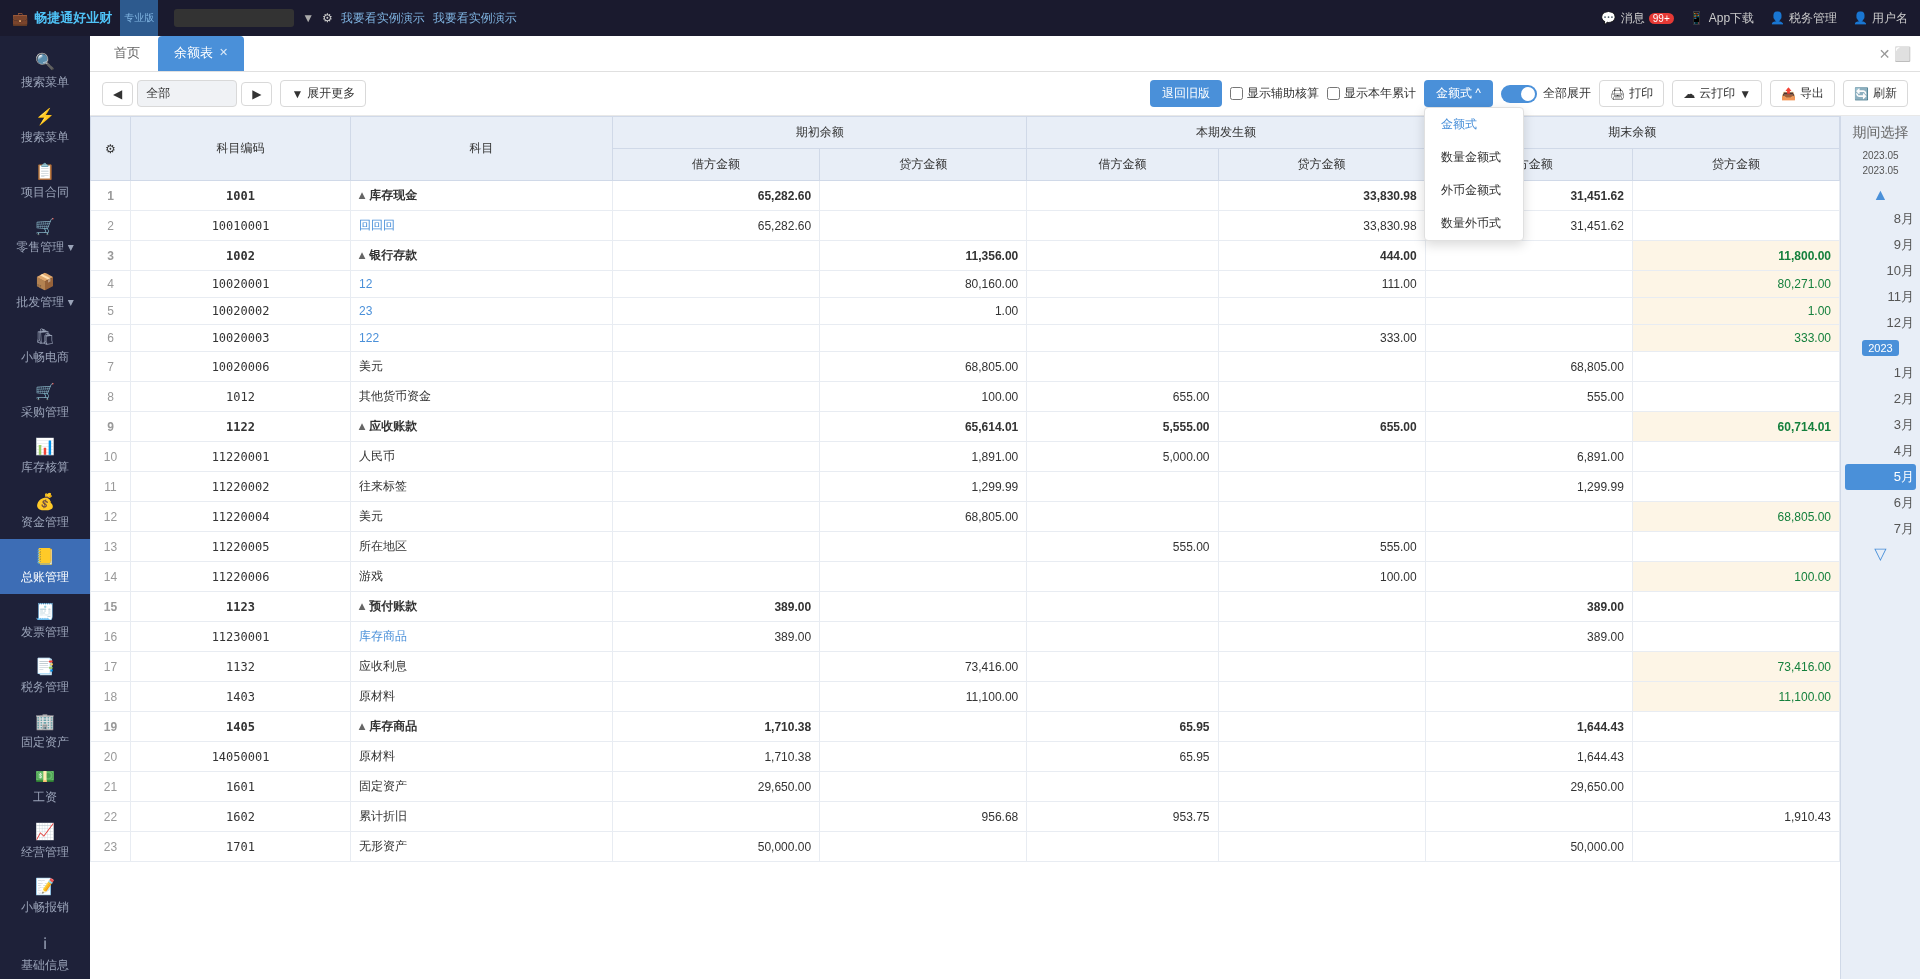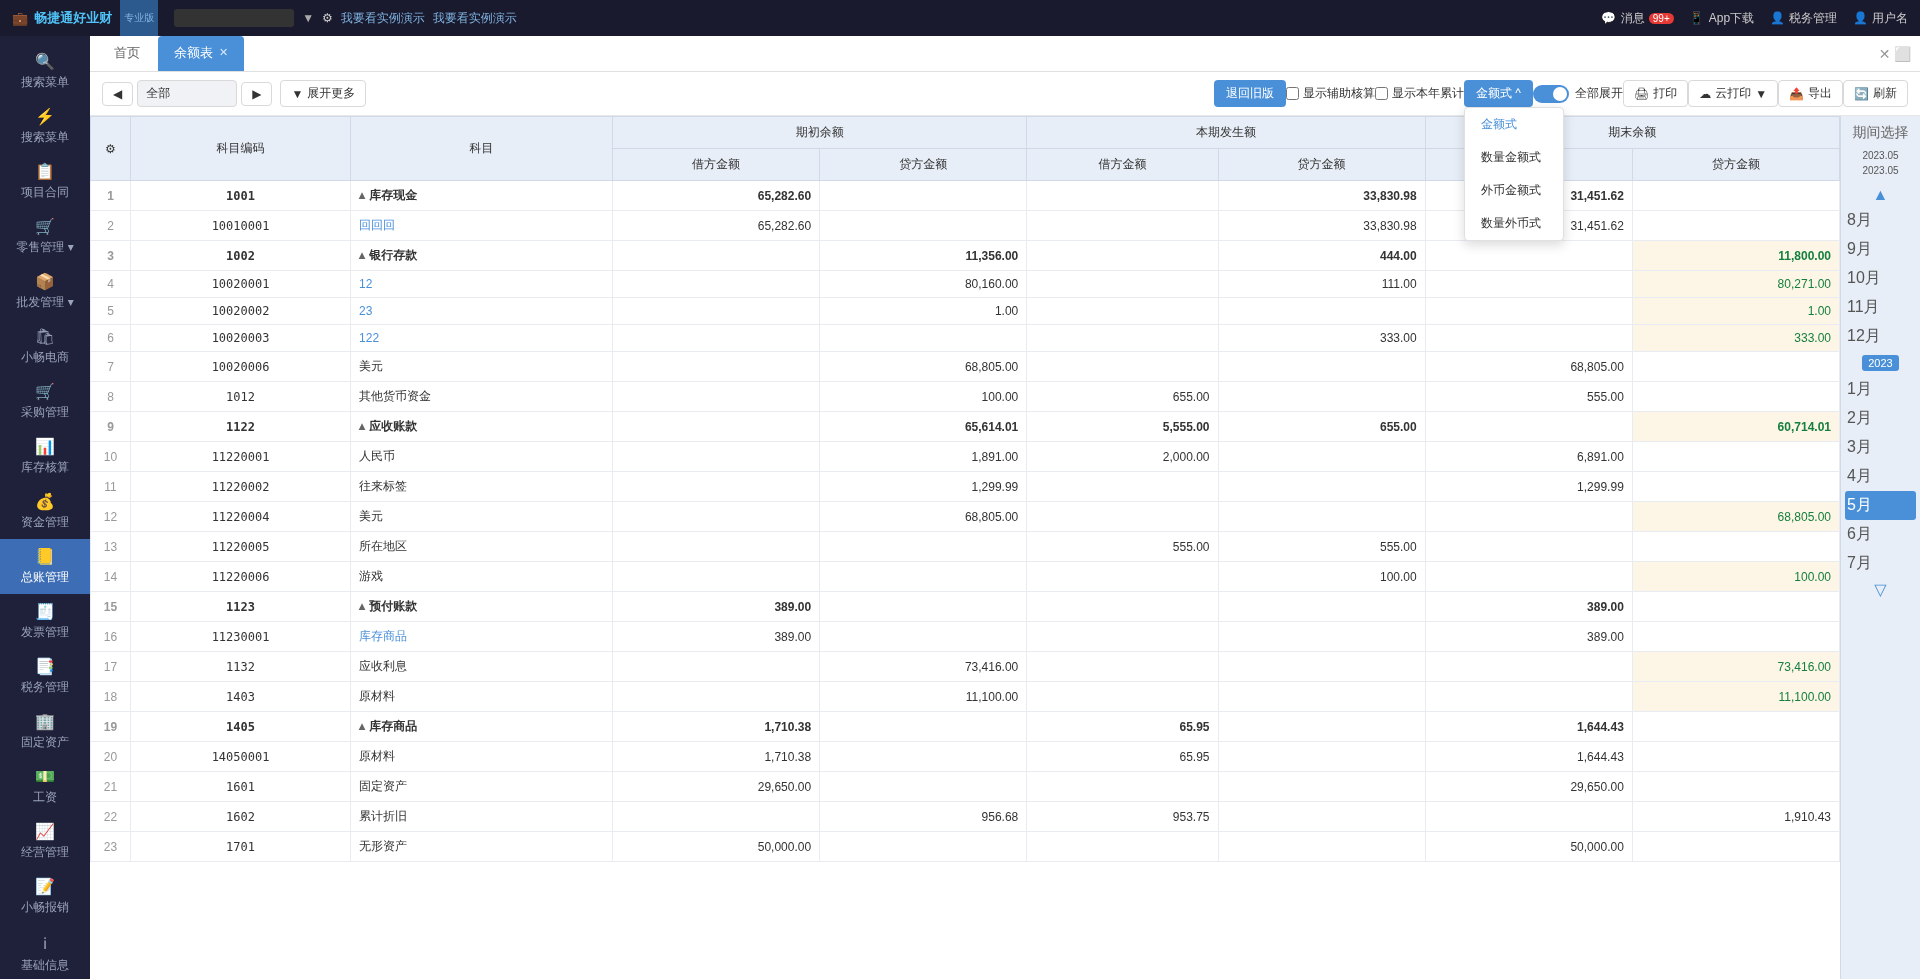--- a/index.html
+++ b/index.html
@@ -87,21 +87,21 @@
       background: #fff;
       display: flex;
       align-items: center;
       padding: 0 12px;
       gap: 8px;
       border-bottom: 1px solid #e8e8e8;
     }
     .breadcrumb-nav { display: flex; align-items: center; gap: 4px; }
     .nav-btn { background: #fff; border: 1px solid #d9d9d9; border-radius: 4px; padding: 4px 10px; cursor: pointer; font-size: 12px; color: #333; display: flex; align-items: center; gap: 4px; }
     .btn-expand { background: #fff; border: 1px solid #d9d9d9; border-radius: 4px; padding: 4px 10px; cursor: pointer; font-size: 12px; color: #333; display: flex; align-items: center; gap: 4px; }
-    .toolbar-right { margin-left: auto; display: flex; align-items: center; }
+    .toolbar-right { margin-left: auto; display: flex; align-items: center; gap: 8px; }
     .btn-return { background: #4a90d9; color: #fff; border: none; border-radius: 4px; padding: 5px 12px; cursor: pointer; font-size: 12px; }
     .checkbox-item { display: flex; align-items: center; gap: 4px; font-size: 12px; cursor: pointer; }
     .btn-style { background: #4a90d9; color: #fff; border: none; border-radius: 4px; padding: 5px 12px; cursor: pointer; font-size: 12px; display: flex; align-items: center; gap: 4px; }
     .toggle-switch { display: flex; align-items: center; gap: 6px; }
     .switch { width: 36px; height: 18px; background: #4a90d9; border-radius: 9px; position: relative; cursor: pointer; }
     .switch::after { content: ''; position: absolute; width: 14px; height: 14px; background: #fff; border-radius: 50%; right: 2px; top: 2px; }
     .btn-icon { background: #fff; border: 1px solid #d9d9d9; border-radius: 4px; padding: 4px 10px; cursor: pointer; font-size: 12px; color: #333; display: flex; align-items: center; gap: 4px; }
 
     
     .dropdown-container { position: relative; }
@@ -155,24 +155,24 @@
       display: flex;
       flex-direction: column;
       align-items: center;
       padding: 8px 4px;
       flex-shrink: 0;
       overflow-y: auto;
     }
     .right-panel-title { font-size: 14px; color: #666; margin-bottom: 8px; writing-mode: horizontal-tb; }
     .month-item {
       width: 100%;
-      text-align: left;
+      text-align: right;
       padding: 4px 2px;
       cursor: pointer;
-      font-size: 16px;
+      font-size: 13px;
       color: #555;
       border-radius: 2px;
     }
     .month-item.active { background: #4a90d9; color: #fff; border-radius: 3px; }
     .year-label { font-size: 11px; color: #888; margin: 4px 0; }
     .nav-arrow { cursor: pointer; color: #4a90d9; font-size: 16px; padding: 2px; }
   </style>
 </head>
 <body>
 
@@ -475,21 +475,21 @@
                 <td>655.00</td>
                 <td></td>
                 <td class="highlighted">60,714.01</td>
               </tr>
               <tr>
                 <td class="row-num text-center">10</td>
                 <td class="text-center account-code">11220001</td>
                 <td class="text-left account-name">人民币</td>
                 <td></td>
                 <td>1,891.00</td>
-                <td>2,000.00</td>
+                <td>5,000.00</td>
                 <td></td>
                 <td>6,891.00</td>
                 <td></td>
               </tr>
               <tr>
                 <td class="row-num text-center">11</td>
                 <td class="text-center account-code">11220002</td>
                 <td class="text-left account-name">往来标签</td>
                 <td></td>
                 <td>1,299.99</td>

